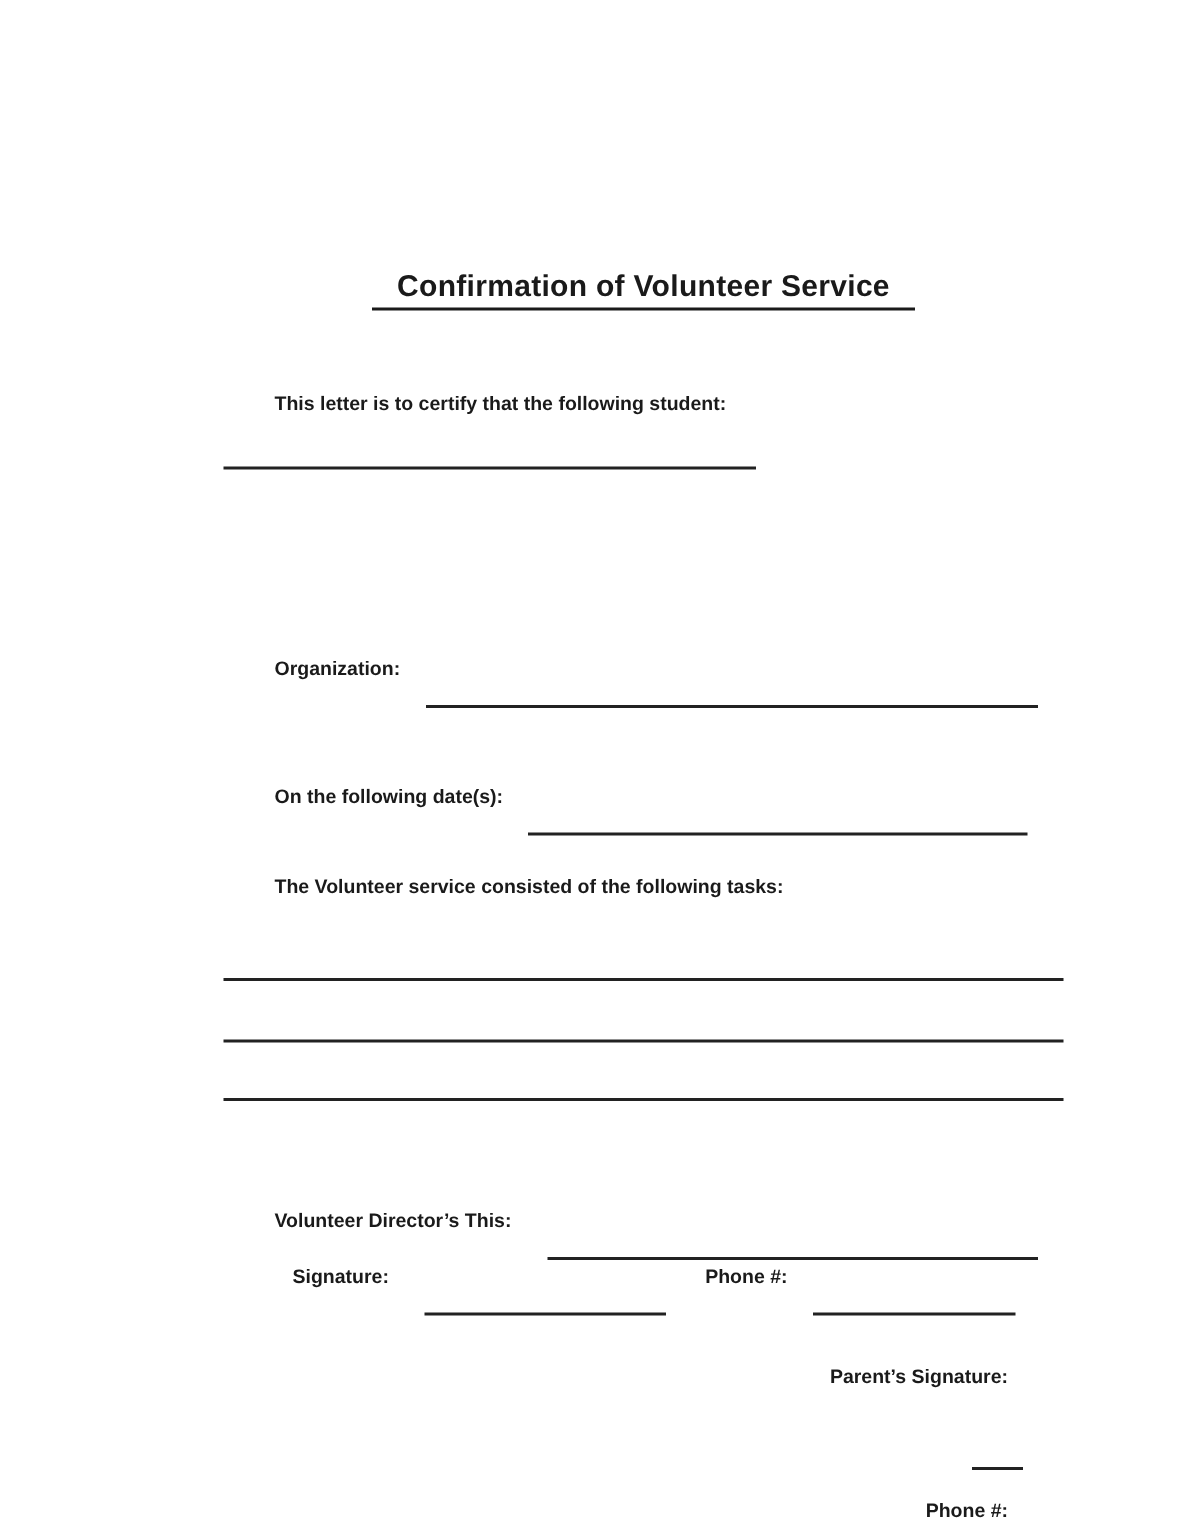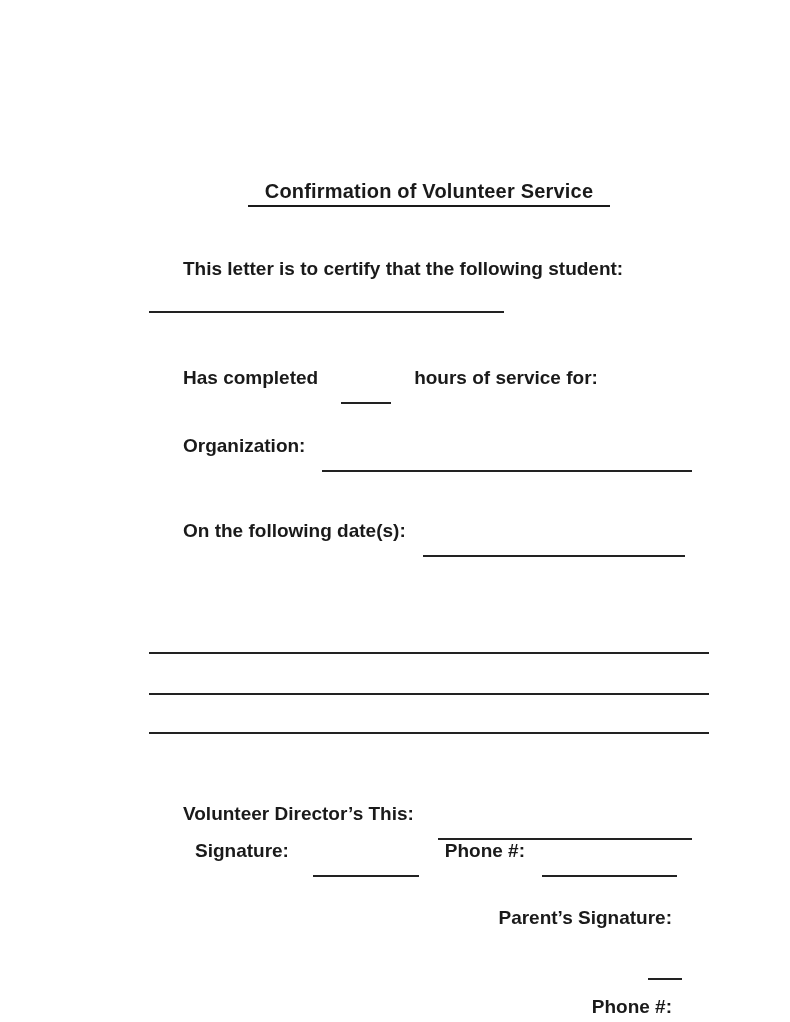--- a/index.html
+++ b/index.html
@@ -27,21 +27,21 @@
     display: inline-block;
     border-bottom: 2px solid #1a1a1a;
     padding-bottom: 2px;
   }
   .row {
     position: absolute;
     left: 115px;
     width: 560px;
     display: flex;
     align-items: flex-end;
-    font-size: 19px;
+    font-size: 13px;
     line-height: 19px;
     white-space: nowrap;
   }
   .blank {
     display: inline-block;
     height: 19px;
     border-bottom: 2px solid #222222;
   }
   .blank.grow { flex: 1 1 auto; }
   .rule {
@@ -59,36 +59,34 @@
   <div class="doc-title">
     <span class="title-text">Confirmation of Volunteer Service</span>
   </div>
 
   <div class="row" style="top:191px;">
     <span>This letter is to certify that the following student:</span>
   </div>
 
   <div class="rule" style="top:243px; width:355px;"></div>
 
-  <div class="row" style="top:300px;">
-    <span>Has completed</span>
-    <span class="blank" style="width:50px; margin:0 6px;"></span>
-    <span>hours of service for:</span>
-  </div>
 
   <div class="row" style="top:368px;">
     <span>Organization:</span>
     <span class="blank grow"></span>
   </div>
 
   <div class="row" style="top:440px; width:553px;margin-top:13px;">
     <span>On the following date(s):</span>
     <span class="blank grow"></span>
   </div>
 
+  <div class="row" style="top:513px;">
+    <span>The Volunteer service consisted of the following tasks:</span>
+  </div>
 
   <div class="rule" style="top:584px; width:560px;"></div>
   <div class="rule" style="top:625px; width:560px;"></div>
   <div class="rule" style="top:664px; width:560px;"></div>
 
   <div class="row" style="top:736px;">
     <span>Volunteer Director’s This:</span>
     <span class="blank grow" style="margin-left:7px;"></span>
   </div>
 

